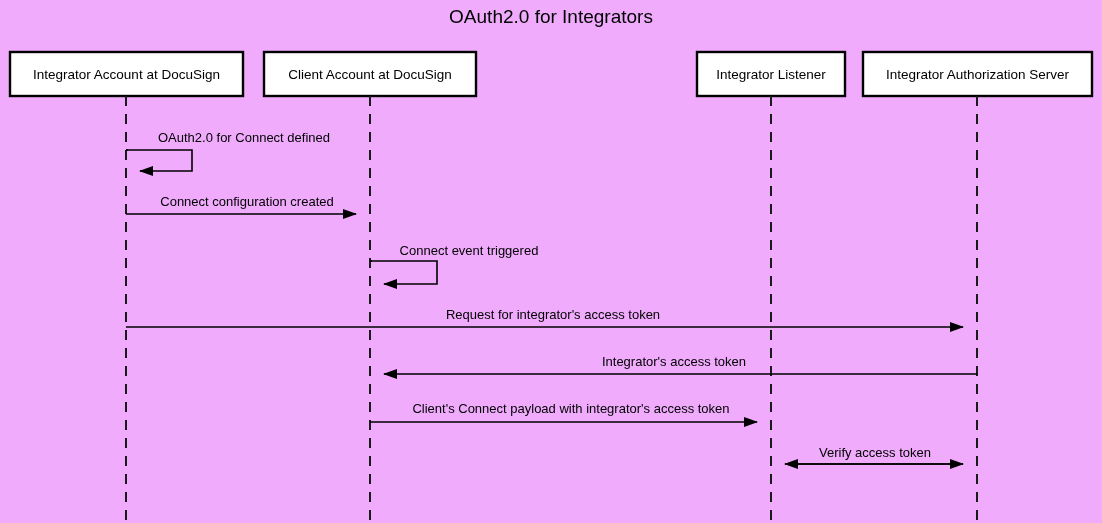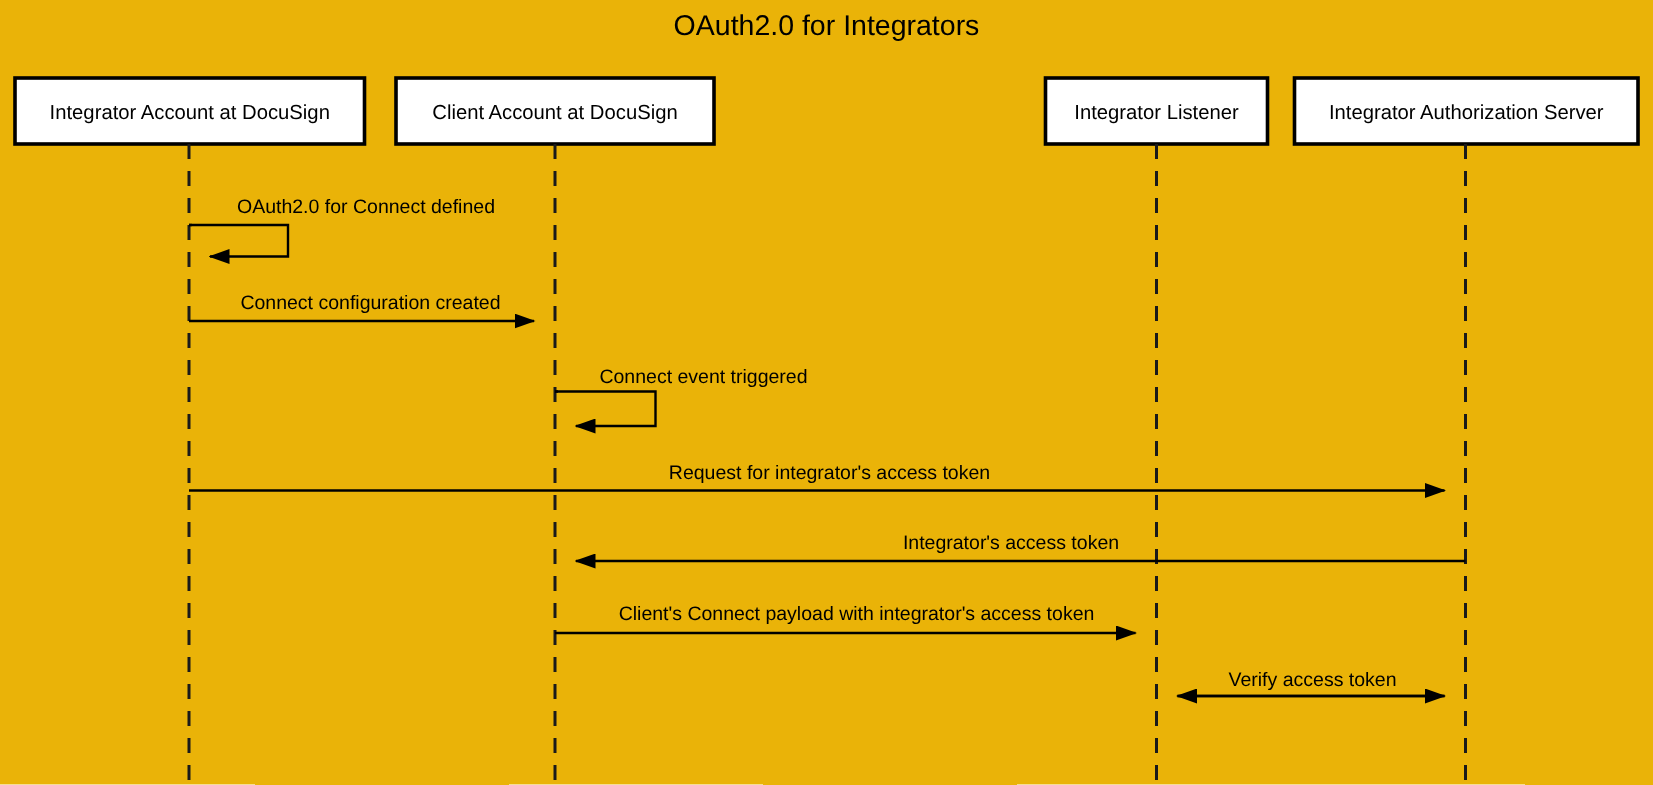--- a/index.html
+++ b/index.html
@@ -8,21 +8,21 @@
     padding: 0;
     background: #ffffff;
   }
   body {
     font-family: "Liberation Sans", sans-serif;
   }
   #diagram-root {
     position: relative;
     width: 1102px;
     height: 523px;
-    background: #eab308;
+    background: #f0abfc;
     overflow: hidden;
   }
   #seq-svg {
     display: block;
     width: 1102px;
     height: 523px;
   }
   .diagram-title {
     font-family: "Liberation Sans", sans-serif;
     font-size: 19px;

